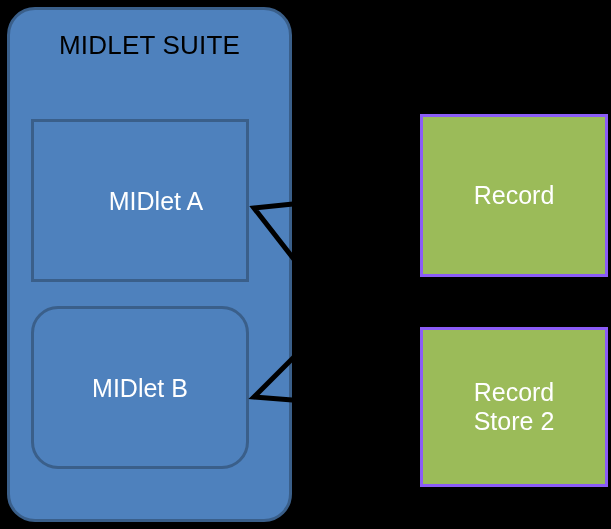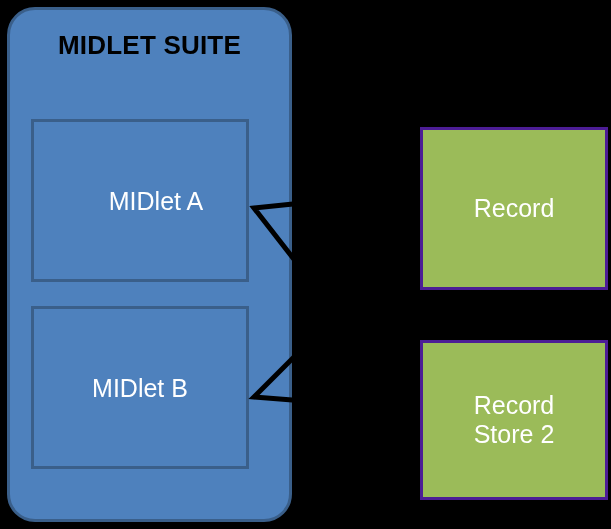--- a/index.html
+++ b/index.html
@@ -29,60 +29,59 @@
     border-radius: 28px;
   }
   .suite-title {
     position: absolute;
     left: 0;
     top: 22px;
     width: 100%;
     text-align: center;
     color: #000000;
     font-size: 26px;
-    font-weight: bold;
+    font-weight: normal;
     letter-spacing: 0.2px;
     line-height: 1;
     white-space: nowrap;
   }
 
   
   .midlet {
     position: absolute;
     left: 31px;
     width: 218px;
     box-sizing: border-box;
     background: #4E81BD;
     border: 3px solid #3A5F8A;
     display: flex;
     align-items: center;
     justify-content: center;
   }
   .midlet-a { top: 119px; height: 163px; padding-left: 32px; }
-  .midlet-b { top: 306px; height: 163px; }
+  .midlet-b { top: 306px; height: 163px; border-radius: 27px; }
   .midlet-label {
     color: #FFFFFF;
     font-size: 25px;
     line-height: 1.12;
     text-align: center;
     white-space: nowrap;
   }
 
   
   .record-store {
     position: absolute;
     left: 420px;
     width: 188px;
     box-sizing: border-box;
     background: #9BBB59;
-    border: 3px solid #4c1d95;
+    border: 3px solid #8b5cf6;
     display: flex;
     align-items: center;
     justify-content: center;
-    margin-top: 13px;
   }
   .rs-1 { top: 114px; height: 163px; }
   .rs-2 { top: 327px; height: 160px; }
   .record-store-label {
     color: #FFFFFF;
     font-size: 25px;
     line-height: 1.18;
     text-align: center;
   }
 

